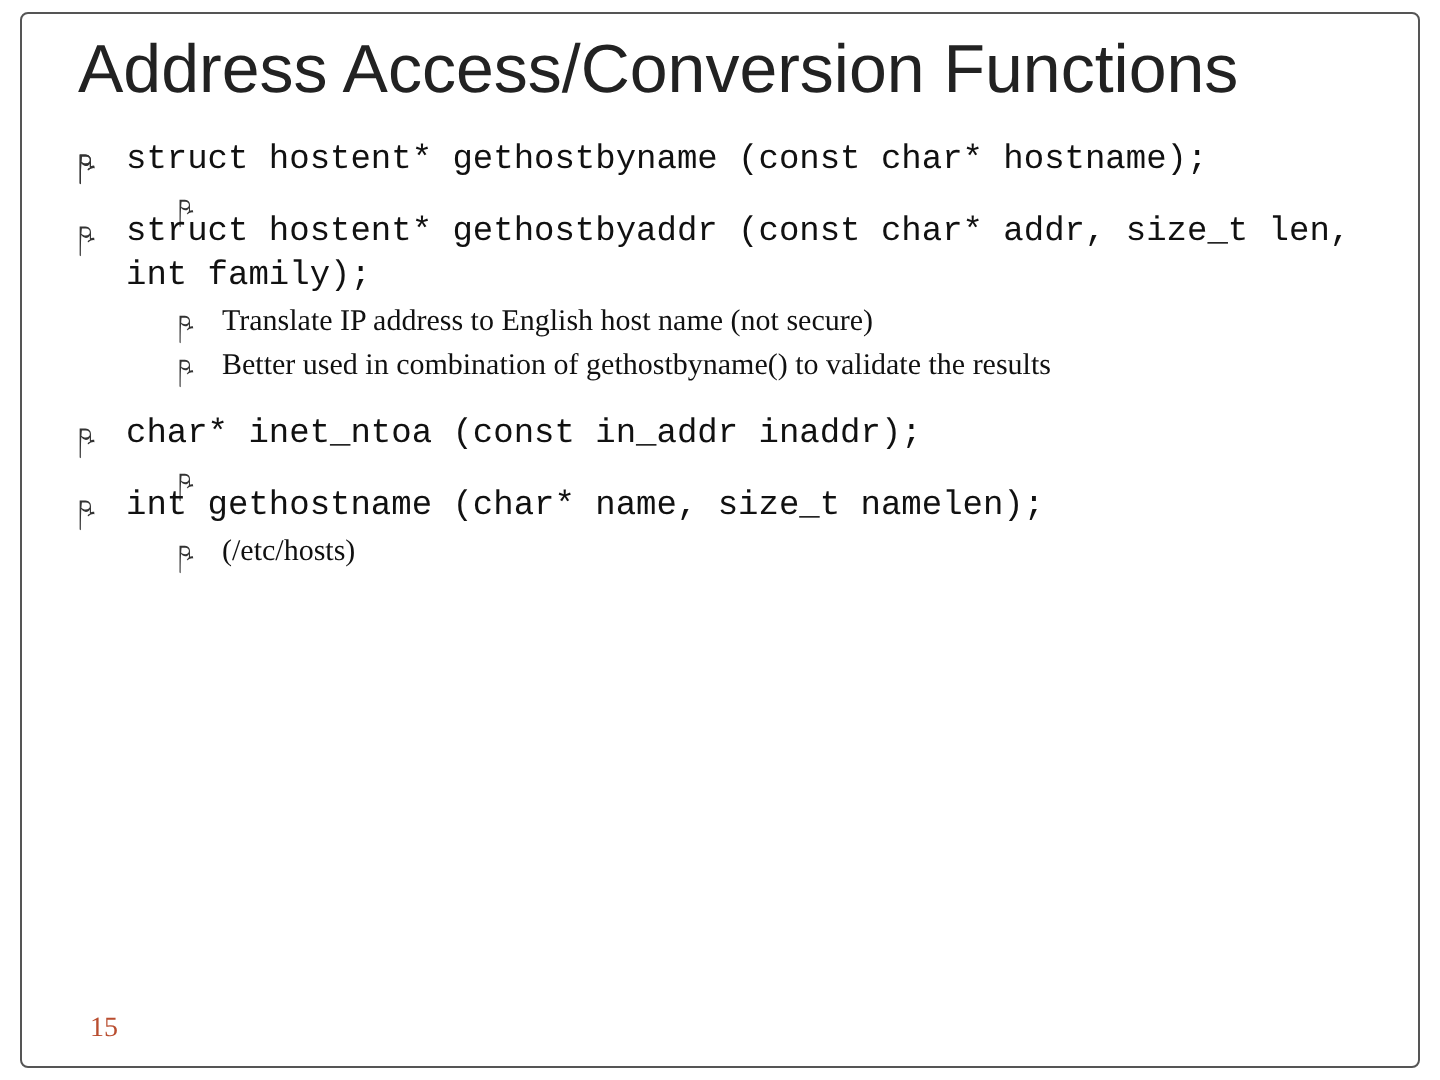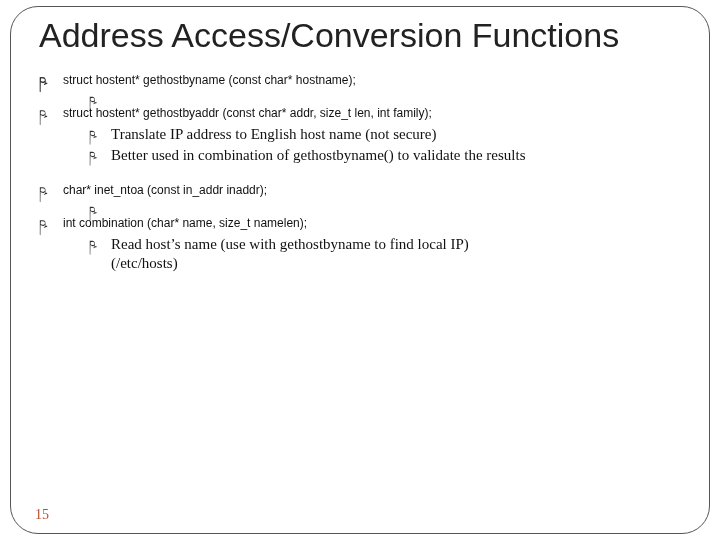--- a/index.html
+++ b/index.html
@@ -11,21 +11,21 @@
     overflow: hidden;
     font-family: Arial, sans-serif;
   }
   .slide {
     position: absolute;
     top: 6px;
     left: 10px;
     right: 10px;
     bottom: 6px;
     border: 1.5px solid #555;
-    border-radius: 28px;
+    border-radius: 4px;
     padding: 10px 18px 10px 28px;
   }
   .title {
     font-size: 34px;
     font-weight: normal;
     color: #222;
     line-height: 1.08;
     margin-bottom: 16px;
     font-family: Arial, sans-serif;
   }
@@ -64,45 +64,45 @@
   }
   .subbullet {
     position: absolute;
     left: 26px;
     top: 3px;
     font-size: 12px;
     color: #333;
     font-family: Arial, sans-serif;
   }
   .mono {
-    font-family: Liberation Sans, sans-serif;
-    font-size: 12px;
+    font-family: Liberation Mono, monospace;
+    font-size: 17px;
   }
   .plain {
     padding-left: 48px;
   }
   .pagenum {
     position: absolute;
-    left: 24px;
+    left: 34px;
     bottom: 10px;
     font-size: 14px;
     color: #b94d2f;
     font-family: Georgia, serif;
   }
   .glyph {
     font-family: Arial, sans-serif;
     letter-spacing: -1px;
   }
 </style>
 </head>
 <body>
 
 <div class="slide">
   <div class="title">Address Access/Conversion Functions</div>
   <div class="content" id="content">
       <div class="item"><span class="bullet glyph">ཥ</span></div>
       <div class="item"><span class="bullet glyph">ཥ</span><span class="mono">struct hostent* gethostbyname (const char* hostname);</span><div class="subitem"><span class="subbullet glyph">ཥ</span></div></div>
       <div class="item"><span class="bullet glyph">ཥ</span><span class="mono">struct hostent* gethostbyaddr (const char* addr, size_t len, int family);</span><div class="subitem"><span class="subbullet glyph">ཥ</span><span>Translate IP address to English host name (not secure)</span></div><div class="subitem"><span class="subbullet glyph">ཥ</span><span>Better used in combination of gethostbyname() to validate the results</span></div></div>
       <div class="item"><span class="bullet glyph">ཥ</span><span class="mono">char* inet_ntoa (const in_addr inaddr);</span><div class="subitem"><span class="subbullet glyph">ཥ</span></div></div>
-      <div class="item"><span class="bullet glyph">ཥ</span><span class="mono">int combination (char* name, size_t namelen);</span><div class="subitem"><span class="subbullet glyph">ཥ</span><span>Read host’s name (use with gethostbyname to find local IP)</span></div><div class="plain">(/etc/hosts)</div></div>
+      <div class="item"><span class="bullet glyph">ཥ</span><span class="mono">int gethostname (char* name, size_t namelen);</span><div class="subitem"><span class="subbullet glyph">ཥ</span></div><div class="plain">(/etc/hosts)</div></div>
     </div>
   <div class="pagenum">15</div>
 </div>
 
 </body></html>

